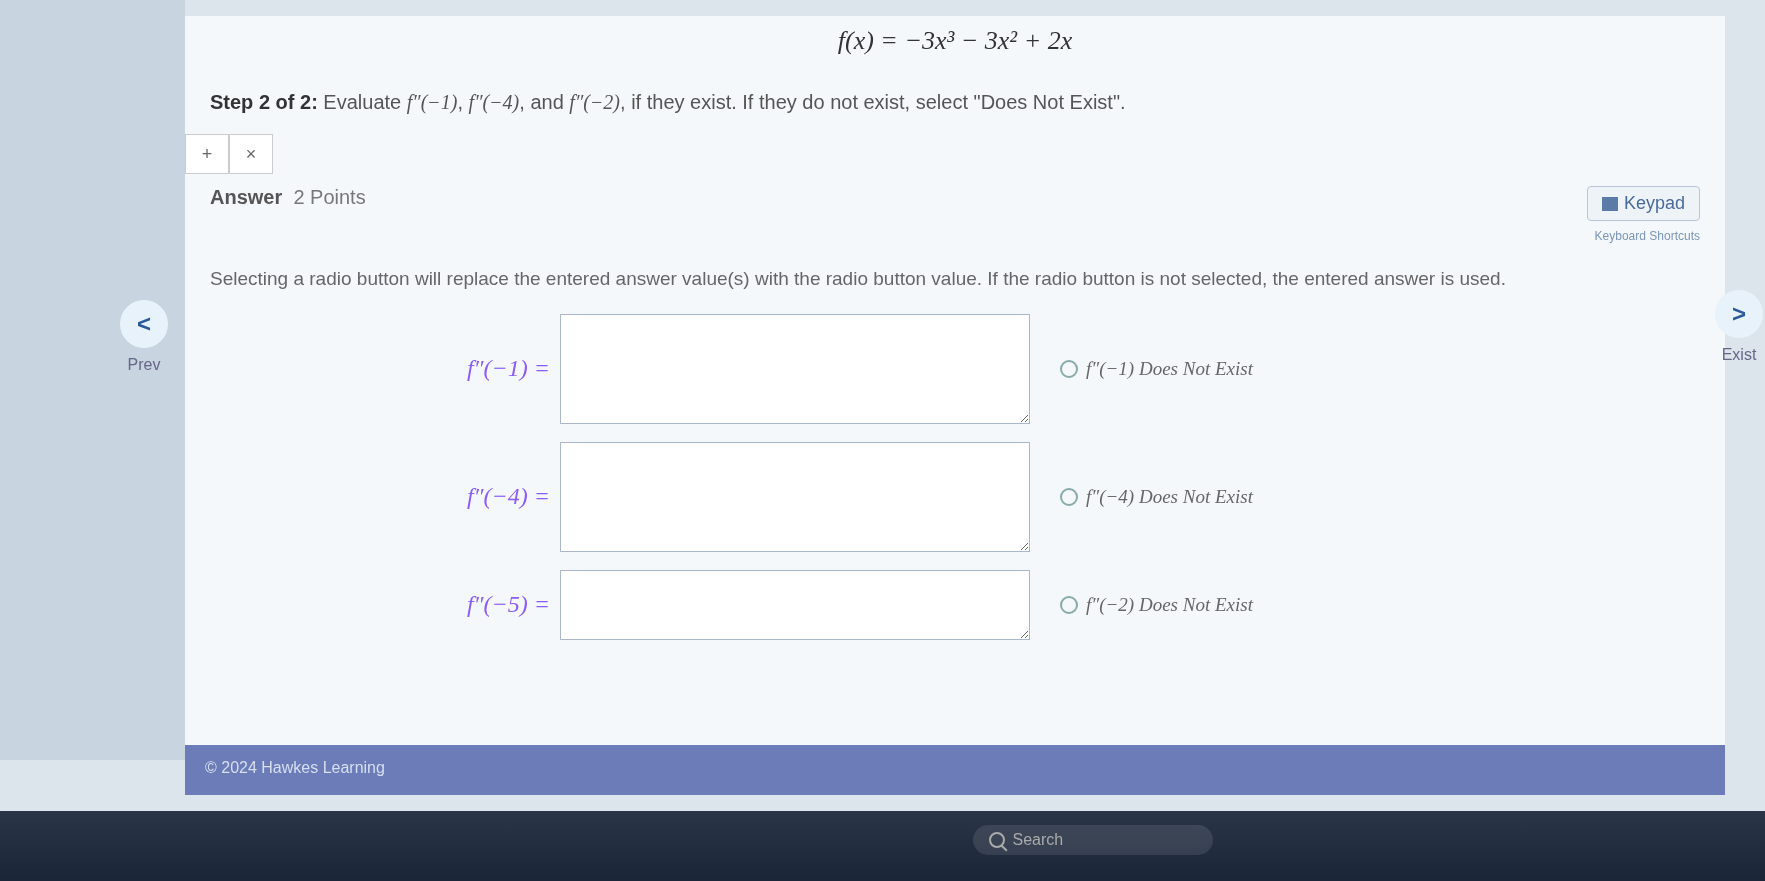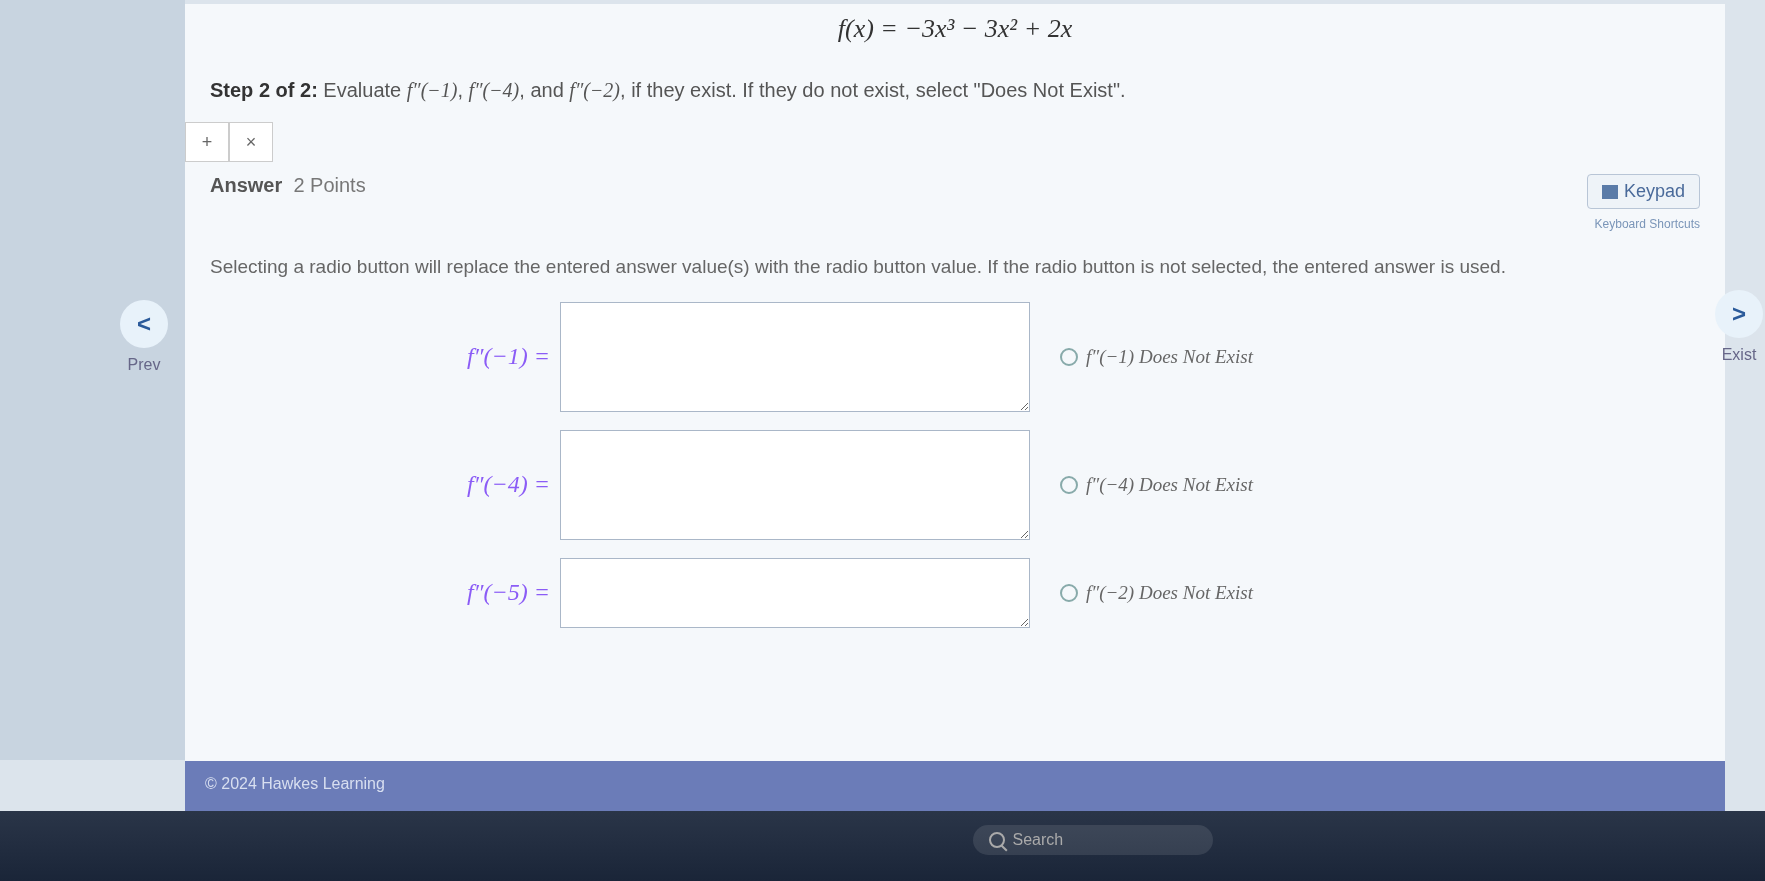--- a/index.html
+++ b/index.html
@@ -8,21 +8,21 @@
     background: #dce4ec;
     width: 1765px;
     height: 881px;
     overflow: hidden;
     position: relative;
     color: #4a5568;
   }
   .main-panel {
     position: absolute;
     left: 185px;
-    top: 4px;
+    top: 16px;
     width: 1540px;
     height: 760px;
     background: #f5f8fb;
     padding: 0 25px;
   }
   .formula {
     text-align: center;
     font-family: "Times New Roman", serif;
     font-style: italic;
     font-size: 26px;
@@ -163,21 +163,21 @@
     position: absolute;
     right: 2px;
     top: 290px;
     text-align: center;
   }
   .next-nav .nav-circle { background: #e8f2fa; }
 
   .footer-bar {
     position: absolute;
     left: 185px;
-    bottom: 70px;
+    bottom: 86px;
     width: 1540px;
     height: 50px;
     background: #6b7cb8;
     color: #d8dff0;
     font-size: 16px;
     padding: 14px 20px;
   }
 
   .taskbar {
     position: absolute;

